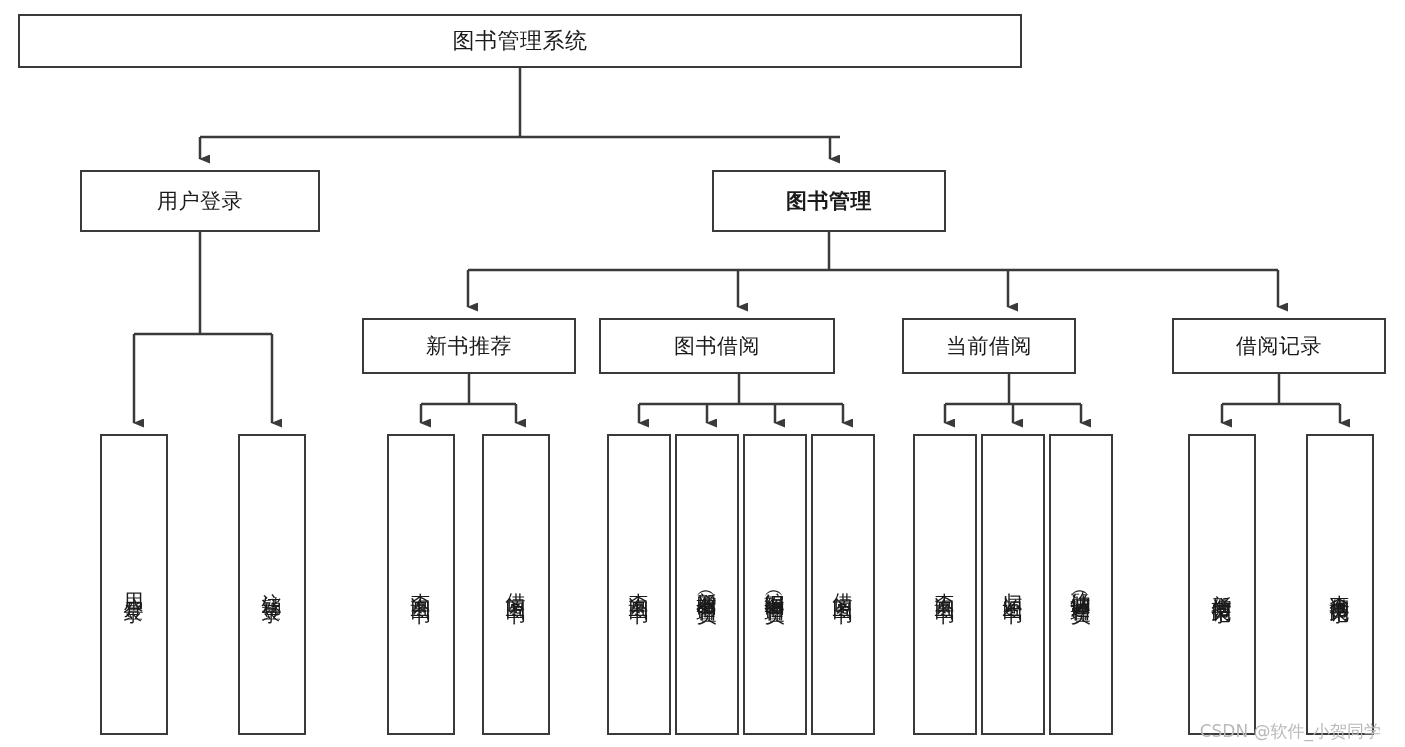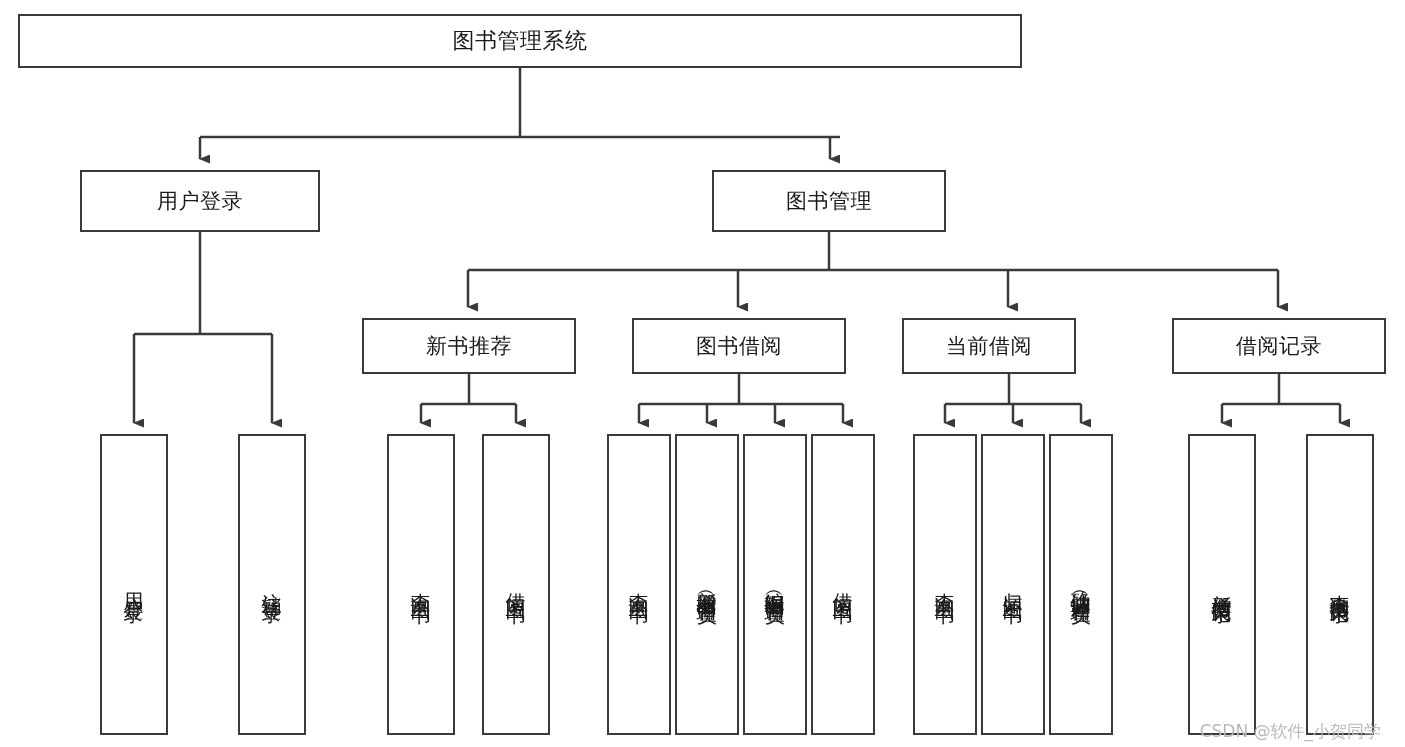--- a/index.html
+++ b/index.html
@@ -144,28 +144,28 @@
     </g>
   </svg>
 
   <div class="node h root" style="left: 18px; top: 14px; width: 1004px; height: 54px;">
     <span class="label">图书管理系统</span>
   </div>
 
   <div class="node h" style="left: 80px; top: 170px; width: 240px; height: 62px;">
     <span class="label">用户登录</span>
   </div>
-  <div class="node h" style="left: 712px; top: 170px; width: 234px; height: 62px;">
+  <div class="node h" style="left: 712px; top: 170px; width: 234px; height: 62px; font-weight: bold;">
     <span class="label">图书管理</span>
   </div>
 
   <div class="node h" style="left: 362px; top: 318px; width: 214px; height: 56px;">
     <span class="label">新书推荐</span>
   </div>
-  <div class="node h" style="left: 632px; top: 318px; width: 214px; height: 56px;">
+  <div class="node h" style="left: 599px; top: 318px; width: 236px; height: 56px;">
     <span class="label">图书借阅</span>
   </div>
   <div class="node h" style="left: 902px; top: 318px; width: 174px; height: 56px;">
     <span class="label">当前借阅</span>
   </div>
   <div class="node h" style="left: 1172px; top: 318px; width: 214px; height: 56px;">
     <span class="label">借阅记录</span>
   </div>
 
   <div class="node v" style="left: 100px; top: 434px; width: 68px; height: 301px;">

